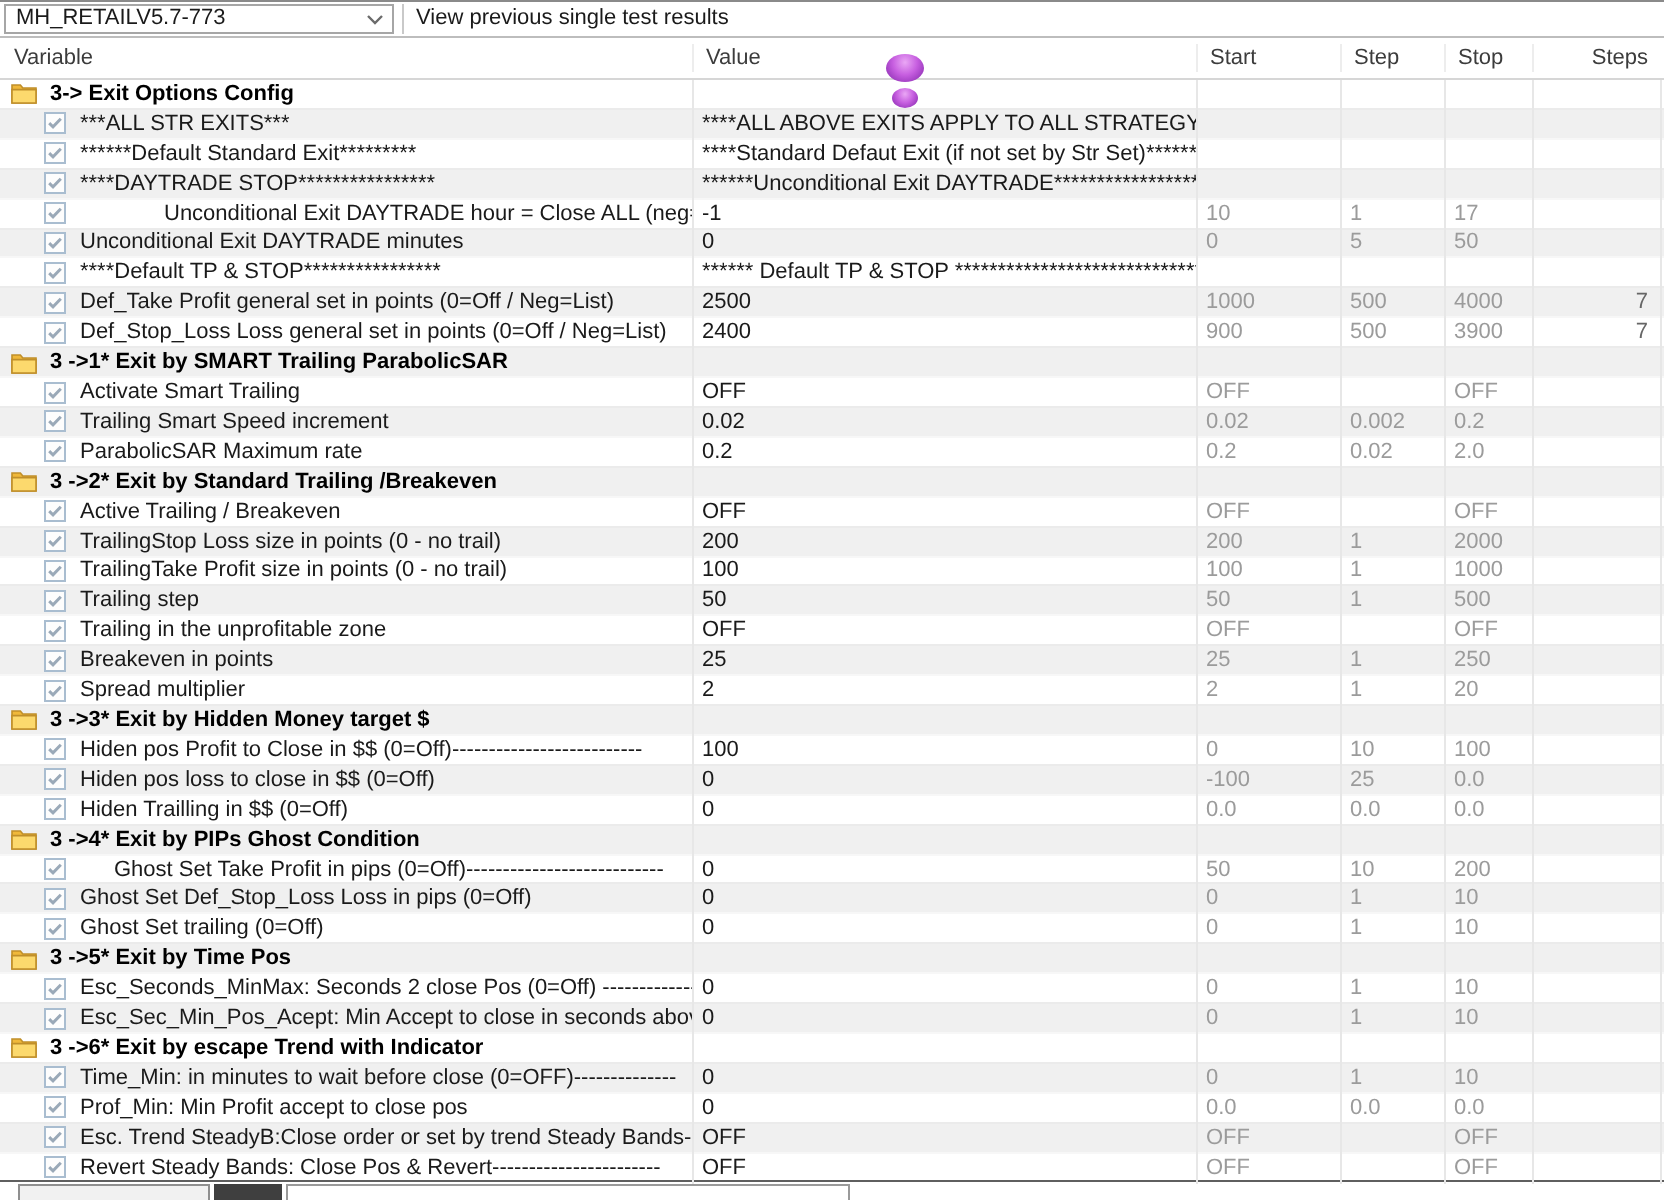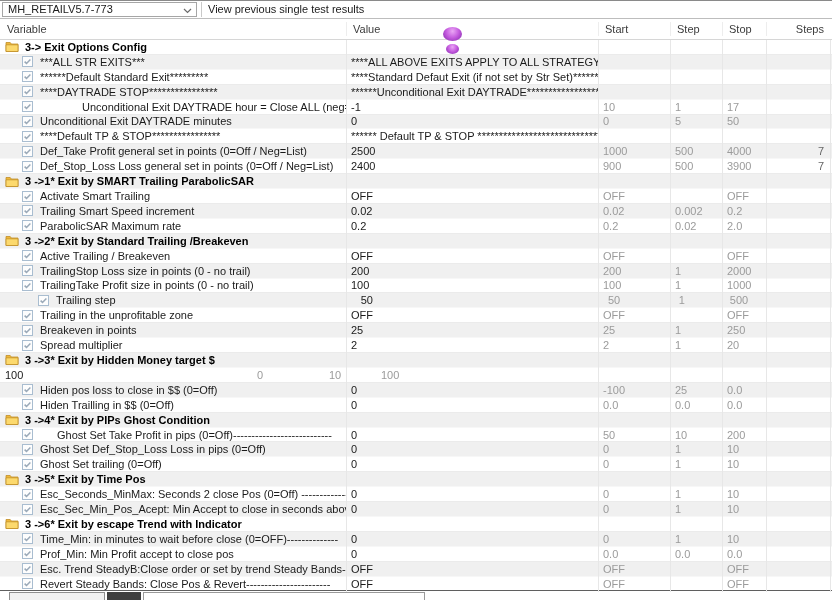--- a/index.html
+++ b/index.html
@@ -298,21 +298,21 @@
           </svg>
           <span>TrailingTake Profit size in points (0 - no trail)</span>
         </div>
         <div class="cell c-val" style="width: 252px;">100</div>
         <div class="cell c-opt" style="width: 72px;">100</div>
         <div class="cell c-opt" style="width: 52px;">1</div>
         <div class="cell c-opt" style="width: 44px;">1000</div>
         <div class="cell c-steps" style="width: 65px;"></div>
       </div>
       <div class="row alt">
-        <div class="cell c-var" style="width: 346px; margin-left: 16px;">
+        <div class="cell c-var" style="width: 346px;">
           <svg class="cb" width="11" height="11" viewBox="0 0 11 11">
             <rect x="0.5" y="0.5" width="10" height="10" fill="#fdfdfd" stroke="#a9bdd0"></rect>
             <path d="M2.6 5.6 L4.5 7.4 L8.4 3.4" stroke="#9aa9b8" stroke-width="1.5" fill="none"></path>
           </svg>
           <span>Trailing step</span>
         </div>
         <div class="cell c-val" style="width: 252px;">50</div>
         <div class="cell c-opt" style="width: 72px;">50</div>
         <div class="cell c-opt" style="width: 52px;">1</div>
         <div class="cell c-opt" style="width: 44px;">500</div>
@@ -363,20 +363,27 @@
       <div class="row alt g-row">
         <div class="cell g-label" style="width: 831px;">
           <svg width="14" height="11" viewBox="0 0 14 11">
             <path d="M1 1.5 h4.2 l1.2 1.5 h6.6 v7.5 h-12 z" fill="#f0b83a" stroke="#c08f2a" stroke-width="0.8"></path>
             <path d="M1 3.8 h12 v6.7 h-12 z" fill="#fcd96d" stroke="#c08f2a" stroke-width="0.8"></path>
           </svg>
           <span>3  -&gt;3* Exit by Hidden Money target $</span>
         </div>
       </div>
       <div class="row">
+        <div class="cell c-var" style="width: 346px;">
+          <svg class="cb" width="11" height="11" viewBox="0 0 11 11">
+            <rect x="0.5" y="0.5" width="10" height="10" fill="#fdfdfd" stroke="#a9bdd0"></rect>
+            <path d="M2.6 5.6 L4.5 7.4 L8.4 3.4" stroke="#9aa9b8" stroke-width="1.5" fill="none"></path>
+          </svg>
+          <span>Hiden pos Profit to Close in $$ (0=Off)--------------------------</span>
+        </div>
         <div class="cell c-val" style="width: 252px;">100</div>
         <div class="cell c-opt" style="width: 72px;">0</div>
         <div class="cell c-opt" style="width: 52px;">10</div>
         <div class="cell c-opt" style="width: 44px;">100</div>
         <div class="cell c-steps" style="width: 65px;"></div>
       </div>
       <div class="row alt">
         <div class="cell c-var" style="width: 346px;">
           <svg class="cb" width="11" height="11" viewBox="0 0 11 11">
             <rect x="0.5" y="0.5" width="10" height="10" fill="#fdfdfd" stroke="#a9bdd0"></rect>

